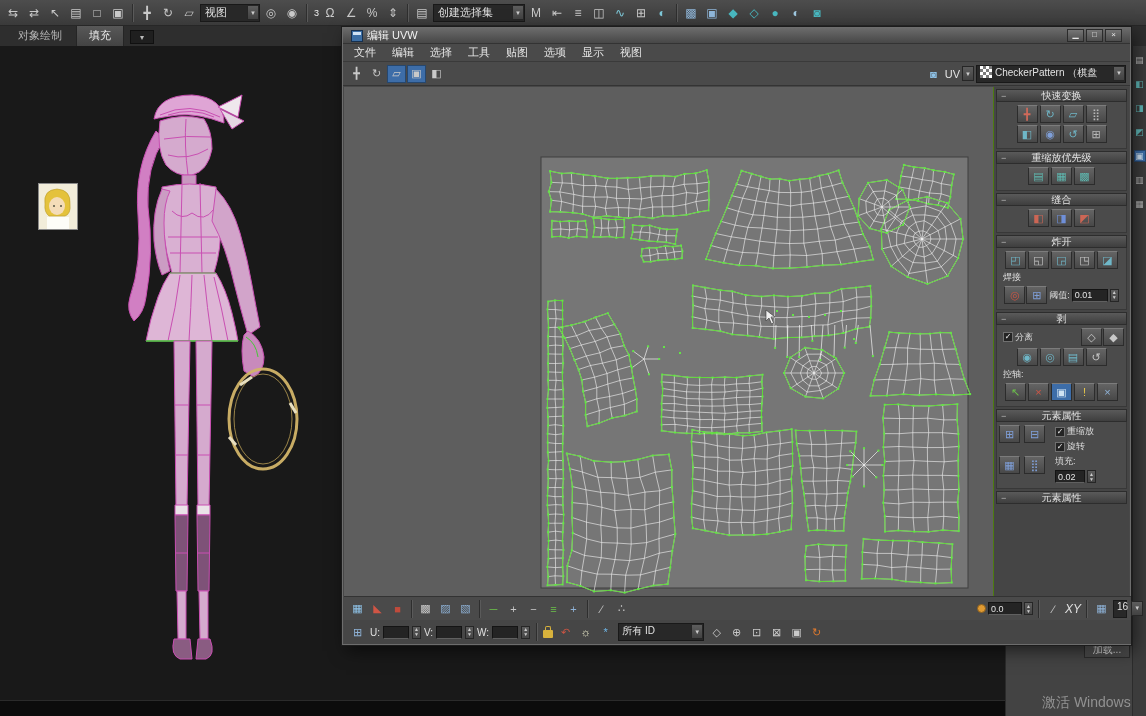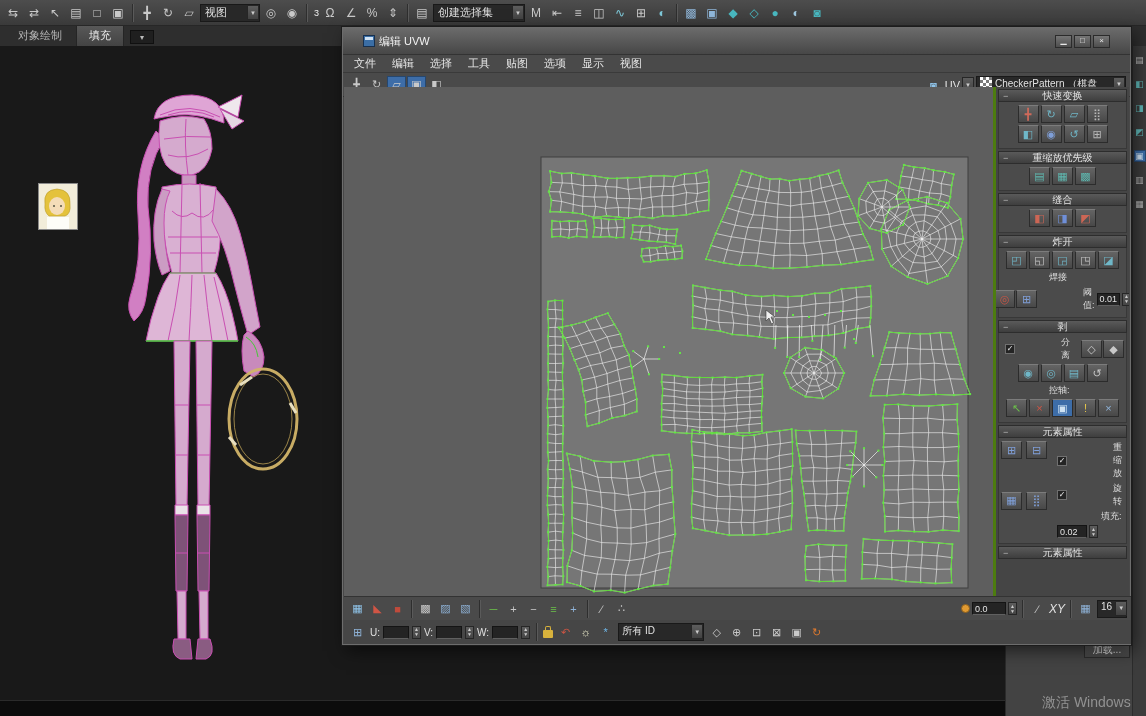--- a/index.html
+++ b/index.html
@@ -31,57 +31,57 @@
 .sidestrip .ticon{width:12px;height:12px;font-size:9px;}
 .loadbtn{position:absolute;top:596px;left:78px;width:46px;height:16px;background:linear-gradient(#5e5e5e,#474747);border:1px solid #2c2c2c;color:#ddd;font-size:10px;font-family:inherit;}
 .grp{position:absolute;top:616px;left:5px;width:118px;height:54px;border:1px solid #6a6a6a;border-radius:2px;}
 .grp-title{position:absolute;top:-7px;left:6px;background:#434343;font-size:10px;color:#ddd;padding:0 3px;}
 .grow{display:flex;align-items:center;gap:3px;padding:4px 4px 0;font-size:10px;color:#ddd;}
 .radio{width:9px;height:9px;border-radius:50%;background:#222;border:1px solid #808080;position:relative;flex:none;}
 .radio.sel::after{content:"";position:absolute;left:2px;top:2px;width:3px;height:3px;background:#e8e8e8;border-radius:50%;}
 .watermark{position:absolute;top:694px;left:1042px;width:104px;height:20px;overflow:hidden;font-size:14px;color:#919191;z-index:6;white-space:nowrap;}
 
 .dialog{position:absolute;top:27px;left:342px;width:789px;height:618px;background:#484848;border:1px solid #6d6d6d;box-shadow:0 0 0 1px #1c1c1c,4px 6px 16px rgba(0,0,0,.55);z-index:5;}
-.dtitle{height:27px;background:linear-gradient(#6b6b6b,#474747);display:flex;align-items:center;gap:4px;padding:0 20px;border-bottom:1px solid #333;}
+.dtitle{height:16px;background:linear-gradient(#6b6b6b,#474747);display:flex;align-items:center;gap:4px;padding:0 8px;border-bottom:1px solid #333;}
 .dtitle .ttext{flex:1;font-size:11px;color:#f2f2f2;}
 .appicon{width:12px;height:12px;flex:none;}
 .wbtns{display:flex;gap:2px;}
 .wbtn{width:17px;height:13px;background:linear-gradient(#757575,#4e4e4e);border:1px solid #2b2b2b;color:#e8e8e8;font-size:8px;line-height:10px;text-align:center;flex:none;}
 .dmenu{height:18px;display:flex;align-items:center;padding-left:3px;border-bottom:1px solid #3a3a3a;background:#4a4a4a;}
 .mitem{font-size:11px;color:#e6e6e6;padding:0 8px;}
 .dtools{height:24px;background:#4a4a4a;border-bottom:1px solid #343434;display:flex;align-items:center;gap:2px;padding:0 4px;}
 .dicon{width:19px;height:18px;display:flex;align-items:center;justify-content:center;font-size:11px;color:#c9c9c9;border:1px solid transparent;flex:none;}
 .dicon.active{background:#3d6da8;border-color:#26476e;}
 .flexspace{flex:1;}
 .uvlbl{font-size:11px;color:#e4e4e4;display:flex;align-items:center;gap:2px;}
 .dcombo{height:18px;background:#282828;border:1px solid #191919;display:flex;align-items:flex-start;gap:3px;font-size:10px;color:#e2e2e2;padding-left:3px;flex:none;}
 .checker{width:12px;height:12px;background:#fff;background-image:linear-gradient(45deg,#7a7a7a 25%,transparent 25%,transparent 75%,#7a7a7a 75%),linear-gradient(45deg,#7a7a7a 25%,transparent 25%,transparent 75%,#7a7a7a 75%);background-size:6px 6px;background-position:0 0,3px 3px;flex:none;}
 .dcanvas{position:absolute;left:1px;top:59px;width:651px;height:509px;background:#5e5e5e;overflow:hidden;}
-.dpanel{position:absolute;top:59px;right:1px;width:136px;height:509px;background:#454545;border-left:3px solid #4d7c0f;padding:2px 2px 0;overflow:hidden;}
+.dpanel{position:absolute;top:59px;right:1px;width:136px;height:509px;background:#454545;border-left:1px solid #4d7c0f;padding:2px 2px 0;overflow:hidden;}
 .roll{margin-bottom:2px;}
 .rhead{height:13px;background:linear-gradient(#5a5a5a,#3e3e3e);border:1px solid #2d2d2d;display:flex;align-items:center;justify-content:center;font-size:10px;color:#e2e2e2;position:relative;}
 .rhead::before{content:"−";position:absolute;left:4px;font-size:9px;color:#bbb;}
 .rbody{border:1px solid #383838;border-top:none;background:#4b4b4b;padding:3px 2px;}
 .prow{display:flex;align-items:center;justify-content:center;gap:2px;margin-bottom:2px;}
 .prow.left{justify-content:flex-start;padding-left:4px;}
 .pbtn{width:21px;height:18px;background:linear-gradient(#646464,#484848);border:1px solid #2c2c2c;border-top-color:#7c7c7c;display:flex;align-items:center;justify-content:center;font-size:11px;color:#c9c9c9;flex:none;}
 .pbtn.active{background:#3d6da8;}
-.plbl{font-size:9px;color:#dcdcdc;margin-left:44px;}
+.plbl{font-size:9px;color:#dcdcdc;}
 .chk{width:10px;height:10px;background:#242424;border:1px solid #707070;font-size:8px;line-height:8px;color:#efefef;text-align:center;flex:none;}
 .chk.on::after{content:"✓";}
 .fld{height:13px;background:#242424;border:1px solid #141414;border-bottom-color:#606060;display:flex;align-items:center;font-size:9px;color:#e4e4e4;padding:0 2px;}
 .spin{width:9px;height:13px;background:linear-gradient(#5d5d5d,#454545);border:1px solid #262626;display:flex;flex-direction:column;align-items:center;justify-content:center;font-size:5px;line-height:5px;color:#ccc;flex:none;}
 .spin::before{content:"▲";}
 .spin::after{content:"▼";}
 .dbottom{position:absolute;left:1px;top:568px;width:787px;height:24px;background:#4a4a4a;border-top:1px solid #333;display:flex;align-items:center;gap:2px;padding:0 4px;}
 .dstatus{position:absolute;left:1px;top:592px;width:787px;height:24px;background:#464646;display:flex;align-items:center;gap:3px;padding:0 4px;}
 .odot{width:9px;height:9px;border-radius:50%;background:#e09a32;border:1px solid #8a5f1e;flex:none;}
 .xy{font-size:12px;color:#e0e0e0;font-style:italic;}
 .coordlbl{font-size:10px;color:#e0e0e0;}
-.w26{width:26px;}.w30{width:30px;}.w34{width:34px;}.w86{width:86px;}
+.w26{width:26px;}.w30{width:14px;}.w34{width:34px;}.w86{width:86px;}
 .lockicon{position:relative;width:10px;height:8px;background:#d8b23c;border-radius:1px;margin-top:4px;flex:none;}
 .lockicon::before{content:"";position:absolute;left:2px;top:-4px;width:4px;height:4px;border:1px solid #d8b23c;border-bottom:none;border-radius:2px 2px 0 0;}
 </style>
 </head>
 <body>
 
 <div id="stage">
 
   <div class="main-toolbar">
     <span class="ticons">

